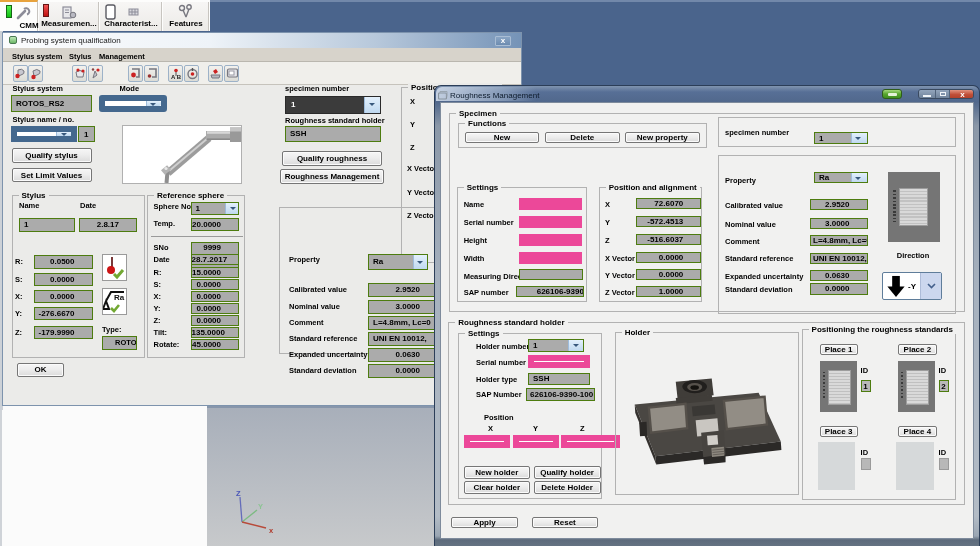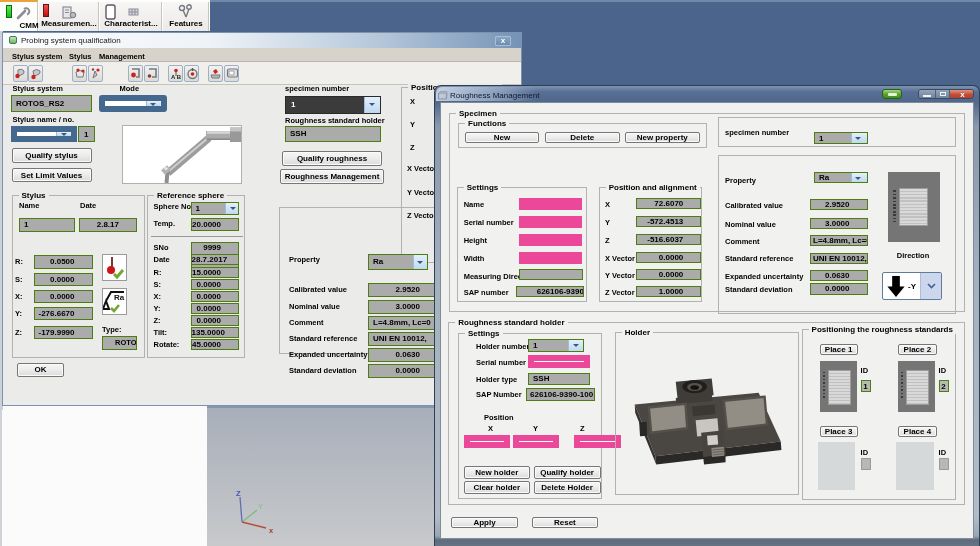--- a/index.html
+++ b/index.html
@@ -373,21 +373,21 @@
    <div class="lbl" style="left:17px;top:41.5px;">Holder type</div>
    <div class="gf l" style="left:69px;top:38.5px;width:62px;height:12px;line-height:10.5px;">SSH</div>
    <div class="lbl" style="left:17px;top:57px;">SAP Number</div>
    <div class="gf" style="left:67px;top:54px;width:69px;height:12.6px;line-height:11px;padding-left:3px;">626106-9390-100</div>
    <div class="lbl" style="left:17px;top:80px;margin-left:8px;">Position</div>
    <div class="lbl" style="left:29px;top:91px;">X</div>
    <div class="lbl" style="left:74px;top:91px;">Y</div>
    <div class="lbl" style="left:121px;top:91px;">Z</div>
    <div class="wf" style="left:5.4px;top:101px;width:45.6px;height:13px;line-height:11.5px;padding-left:4px;">121.6070</div>
    <div class="wf" style="left:54px;top:101px;width:45.5px;height:13px;line-height:11.5px;padding-left:2px;">-513.4513</div>
-   <div class="wf" style="left:102px;top:101px;width:47px;height:13px;line-height:11.5px;padding-left:2px;margin-left:13px;">-527.3037</div>
+   <div class="wf" style="left:102px;top:101px;width:59px;height:13px;line-height:11.5px;padding-left:2px;">-527.3037</div>
    <div class="btn" style="left:5px;top:131.5px;width:65.5px;height:13px;line-height:11.5px;">New holder</div>
    <div class="btn" style="left:74.6px;top:131.5px;width:67px;height:13px;line-height:11.5px;">Qualify holder</div>
    <div class="btn" style="left:5px;top:146.6px;width:65.5px;height:13px;line-height:11.5px;">Clear holder</div>
    <div class="btn" style="left:74.6px;top:146.6px;width:67px;height:13px;line-height:11.5px;">Delete Holder</div>
  </div>
  <div class="gb" style="left:179.7px;top:246px;width:184.3px;height:163px;">
    <span class="cap" style="background:#f1f1f0;">Holder</span>
  </div>
  <svg class="abs" style="left:182px;top:252px;" width="180" height="155" viewBox="0 0 190 163">
    <polygon points="62,46 100,42.5 102,60 64,64" fill="#403d39"></polygon>

